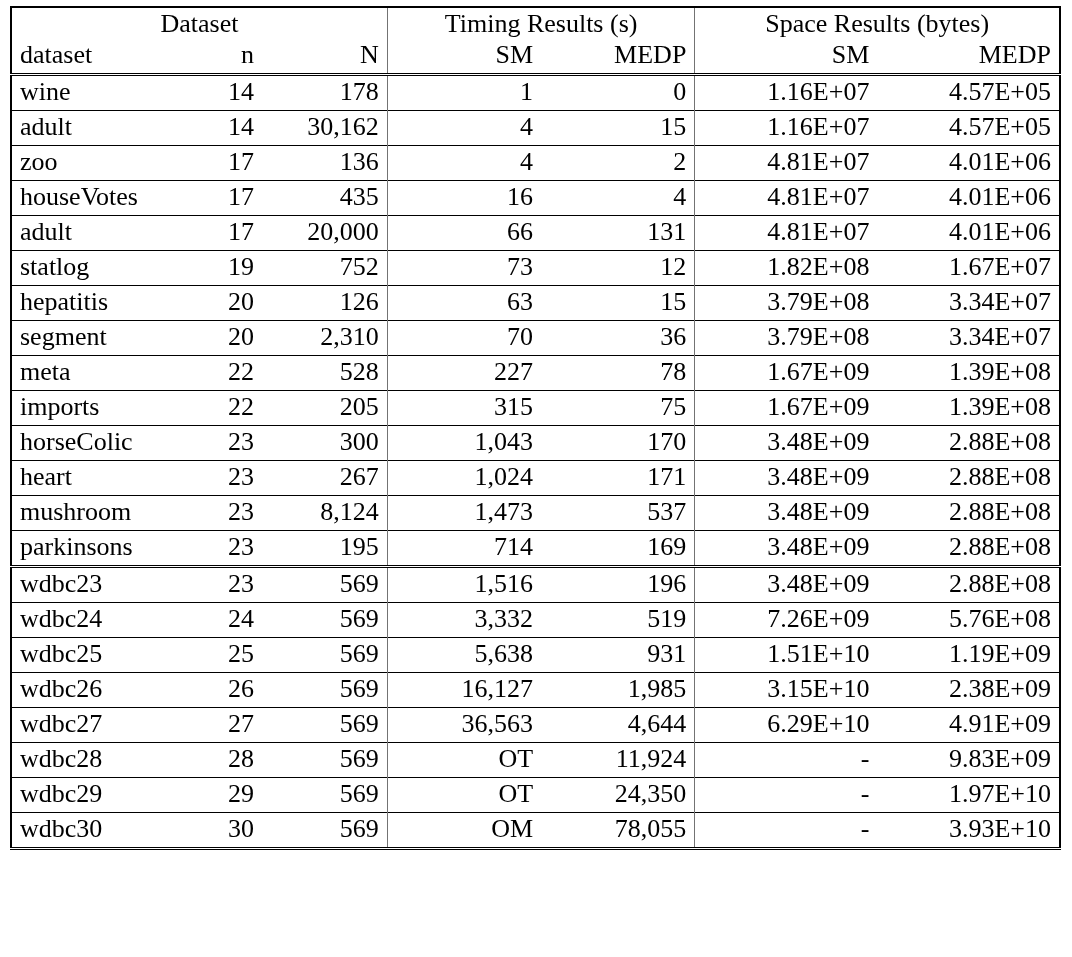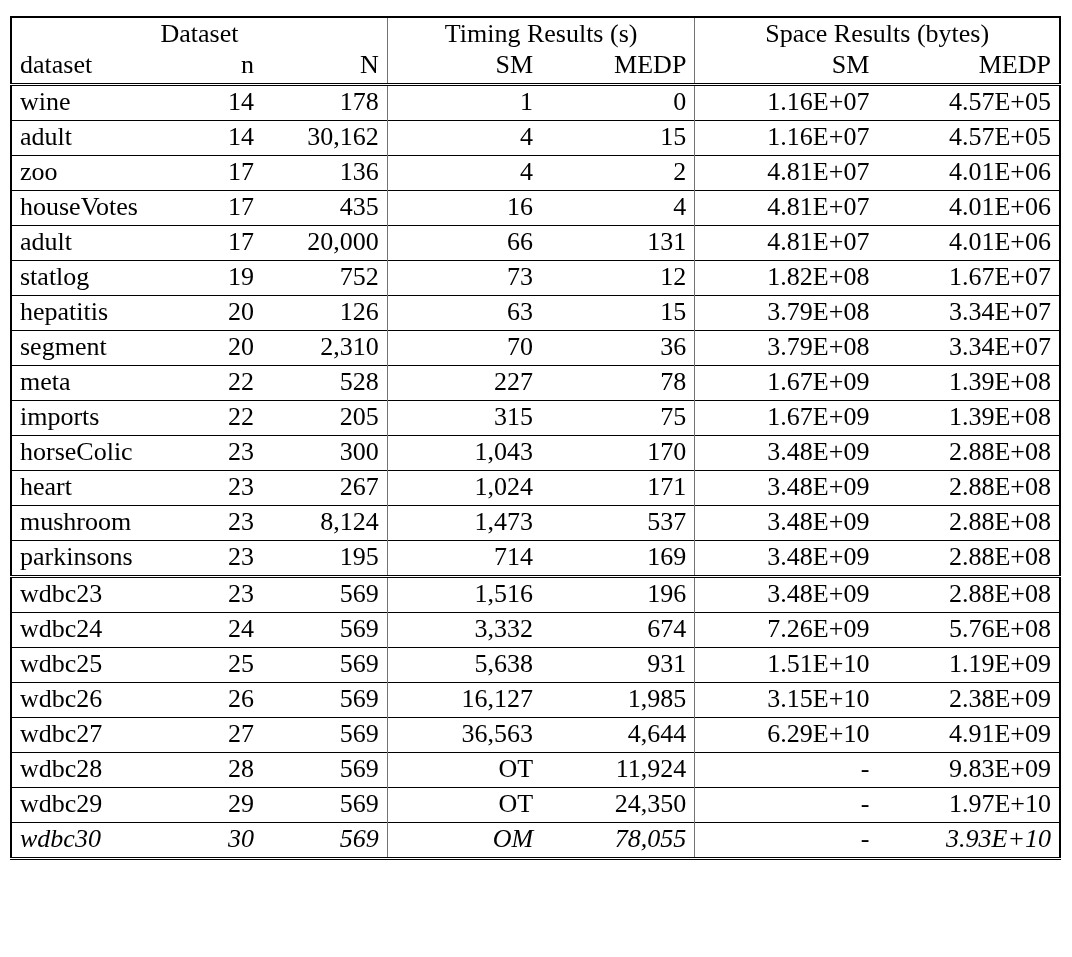--- a/index.html
+++ b/index.html
@@ -11,21 +11,21 @@
     width: 1072px;
     height: 957px;
     font-family: "Liberation Serif", "DejaVu Serif", serif;
     color: #000000;
     overflow: hidden;
   }
 
   #table-wrap {
     position: absolute;
     left: 10px;
-    top: 16px;
+    top: 6px;
     width: 1051px;
   }
 
   table.results {
     border-collapse: collapse;
     width: 1051px;
     table-layout: fixed;
     font-size: 26px;
     line-height: 1.0;
   }
@@ -57,21 +57,21 @@
 
   
   .vsep-left { border-left: 1px solid #737373; }
 
   
   tr.hdr-top   > td, tr.hdr-top > th   { border-top: 2px solid #000; }
   tr.hdr-sub   > th                     { padding-top: 0px; }
   tr.row       > td                     { border-top: 1px solid #000; }
   tr.first-body > td                    { border-top: 3px double #000; margin-top: 32px; }
   tr.group-break > td                   { border-top: 3px double #000; }
-  tr.last-body > td                     { border-bottom: 3px double #000; font-style: italic; }
+  tr.last-body > td                     { border-bottom: 3px double #000; }
 
   .grouphdr { text-align: center; }
 </style>
 </head>
 <body>
 
 <div id="table-wrap">
   <table class="results">
     <thead>
       <tr class="hdr-top">
@@ -223,21 +223,21 @@
           <td class="al-right vsep-left col-tsm">1,516</td>
           <td class="al-right col-tmedp">196</td>
           <td class="al-right vsep-left col-ssm">3.48E+09</td>
           <td class="al-right frame-right col-smedp">2.88E+08</td>
         </tr>
         <tr class="row">
           <td class="al-left frame-left col-dataset">wdbc24</td>
           <td class="al-right col-n">24</td>
           <td class="al-right col-N">569</td>
           <td class="al-right vsep-left col-tsm">3,332</td>
-          <td class="al-right col-tmedp">674</td>
+          <td class="al-right col-tmedp">519</td>
           <td class="al-right vsep-left col-ssm">7.26E+09</td>
           <td class="al-right frame-right col-smedp">5.76E+08</td>
         </tr>
         <tr class="row">
           <td class="al-left frame-left col-dataset">wdbc25</td>
           <td class="al-right col-n">25</td>
           <td class="al-right col-N">569</td>
           <td class="al-right vsep-left col-tsm">5,638</td>
           <td class="al-right col-tmedp">931</td>
           <td class="al-right vsep-left col-ssm">1.51E+10</td>

